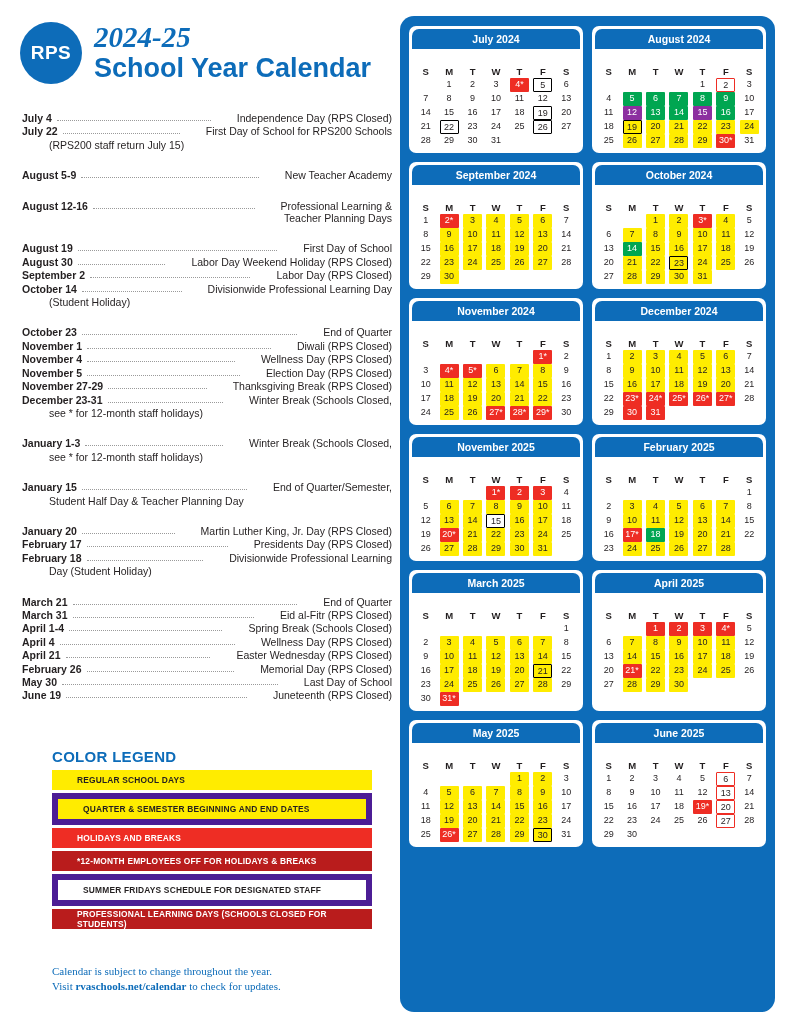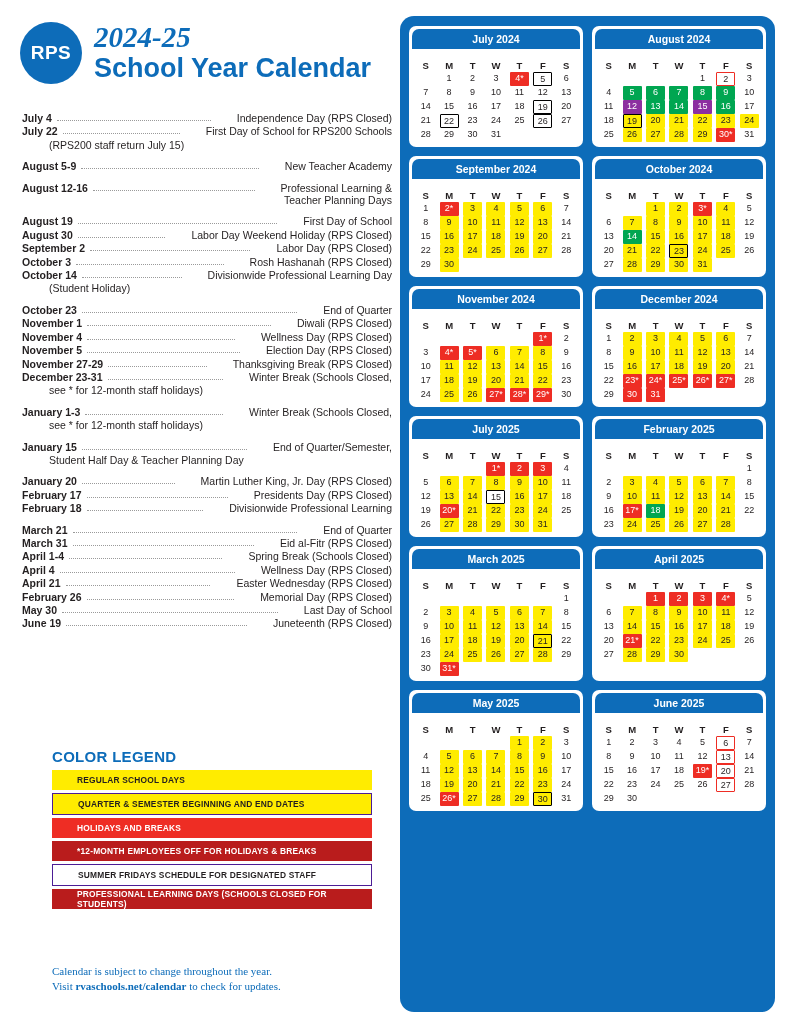--- a/index.html
+++ b/index.html
@@ -26,44 +26,44 @@
   .titlewrap{margin-left:12px;}
   .t1{font-family:"Liberation Serif", serif;font-style:italic;color:#0d6cb9;font-size:29px;line-height:29px;font-weight:bold;}
   .t2{color:#0d6cb9;font-size:27px;line-height:30px;font-weight:bold;margin-top:1px;}
 
   
   .events{position:absolute;left:22px;top:112px;width:370px;}
   .ev{display:flex;align-items:flex-start;margin-bottom:1px;font-size:10.5px;line-height:12.4px;}
   .ev .d{font-weight:bold;white-space:nowrap;padding-right:3px;}
   .ev .dots{flex:1;border-bottom:1.3px dotted #9a9a9a;height:8px;margin:0 2px;min-width:4px;}
   .ev .lab{text-align:right;white-space:pre-line;padding-left:24px;}
-  .ev.gap{margin-top:9px;}
+  .ev.gap{margin-top:18px;}
 
   
   .legendTitle{position:absolute;left:52px;top:748px;color:#0d6cb9;font-size:15px;font-weight:bold;letter-spacing:.3px;}
   .legend{position:absolute;left:52px;top:770px;width:320px;}
   .lrow{height:20px;margin-bottom:3px;display:flex;align-items:center;padding-left:25px;
         font-size:8.4px;font-weight:bold;letter-spacing:.2px;}
-  .lrow.b{border:1px solid #4c1d95;}
+  .lrow.b{border:6px solid #4c1d95;}
   .foot{position:absolute;left:52px;top:964px;width:330px;color:#0d6cb9;font-size:11px;line-height:15px;font-family:Liberation Serif, serif;}
   .foot b{font-weight:bold;}
 
   
   .panel{
     position:absolute;left:400px;top:16px;width:375px;height:996px;
     background:#0d6cb9;border-radius:14px;
   }
   .grid{position:absolute;left:9px;top:10px;width:357px;display:flex;flex-wrap:wrap;gap:9px 9px;}
   .mon{
     width:174px;background:#fff;border-radius:7px;padding:0 0 5px 0;
     box-sizing:border-box;
   }
   .mhead{
     background:#0d6cb9;color:#fff;text-align:center;font-size:10.5px;font-weight:bold;
-    border-radius:7px 7px 0 0;padding:4px 0 4px;margin:3px 3px 10px;
+    border-radius:7px 7px 0 0;padding:4px 0 4px;margin:3px 3px 16px;
   }
   table.cal{width:164px;margin:2px auto 0;border-collapse:collapse;table-layout:fixed;}
   table.cal th{font-size:9.5px;font-weight:bold;color:#231f20;height:13px;padding:0;text-align:center;}
   table.cal td{
     font-size:9px;text-align:center;height:14px;padding:0;color:#231f20;
     position:relative;
   }
   td .c{
     display:block;width:19px;height:13.5px;line-height:13.5px;margin:0 auto;
     border-radius:1px;font-size:9px;box-sizing:border-box;
@@ -126,25 +126,20 @@
           <span class="d">August 30</span>
           <span class="dots"></span>
           <span class="lab">Labor Day Weekend Holiday (RPS Closed)</span>
         </div>
         <div class="ev">
           <span class="d">September 2</span>
           <span class="dots"></span>
           <span class="lab">Labor Day (RPS Closed)</span>
         </div>
         <div class="ev">
-          <span class="d">October 3</span>
-          <span class="dots"></span>
-          <span class="lab">Rosh Hashanah (RPS Closed)</span>
-        </div>
-        <div class="ev">
           <span class="d">October 14</span>
           <span class="dots"></span>
           <span class="lab">Divisionwide Professional Learning Day</span>
         </div>
         <div class="ev nodots">
           <span class="d"></span>
           <span class="lab">(Student Holiday)</span>
         </div>
         <div class="ev gap">
           <span class="d">October 23</span>
@@ -205,20 +200,24 @@
         </div>
         <div class="ev">
           <span class="d">February 17</span>
           <span class="dots"></span>
           <span class="lab">Presidents Day (RPS Closed)</span>
         </div>
         <div class="ev">
           <span class="d">February 18</span>
           <span class="dots"></span>
           <span class="lab">Divisionwide Professional Learning</span>
+        </div>
+        <div class="ev nodots">
+          <span class="d"></span>
+          <span class="lab">Day (Student Holiday)</span>
         </div>
         <div class="ev gap">
           <span class="d">March  21</span>
           <span class="dots"></span>
           <span class="lab">End of Quarter</span>
         </div>
         <div class="ev">
           <span class="d">March 31</span>
           <span class="dots"></span>
           <span class="lab">Eid al-Fitr (RPS Closed)</span>
@@ -1027,21 +1026,21 @@
                 </td>
                 <td></td>
                 <td></td>
                 <td></td>
                 <td></td>
               </tr>
             </tbody>
           </table>
         </div>
         <div class="mon">
-          <div class="mhead">July 2025</div>
+          <div class="mhead">November 2025</div>
           <table class="cal">
             <thead>
               <tr>
                 <th>S</th>
                 <th>M</th>
                 <th>T</th>
                 <th>W</th>
                 <th>T</th>
                 <th>F</th>
                 <th>S</th>

